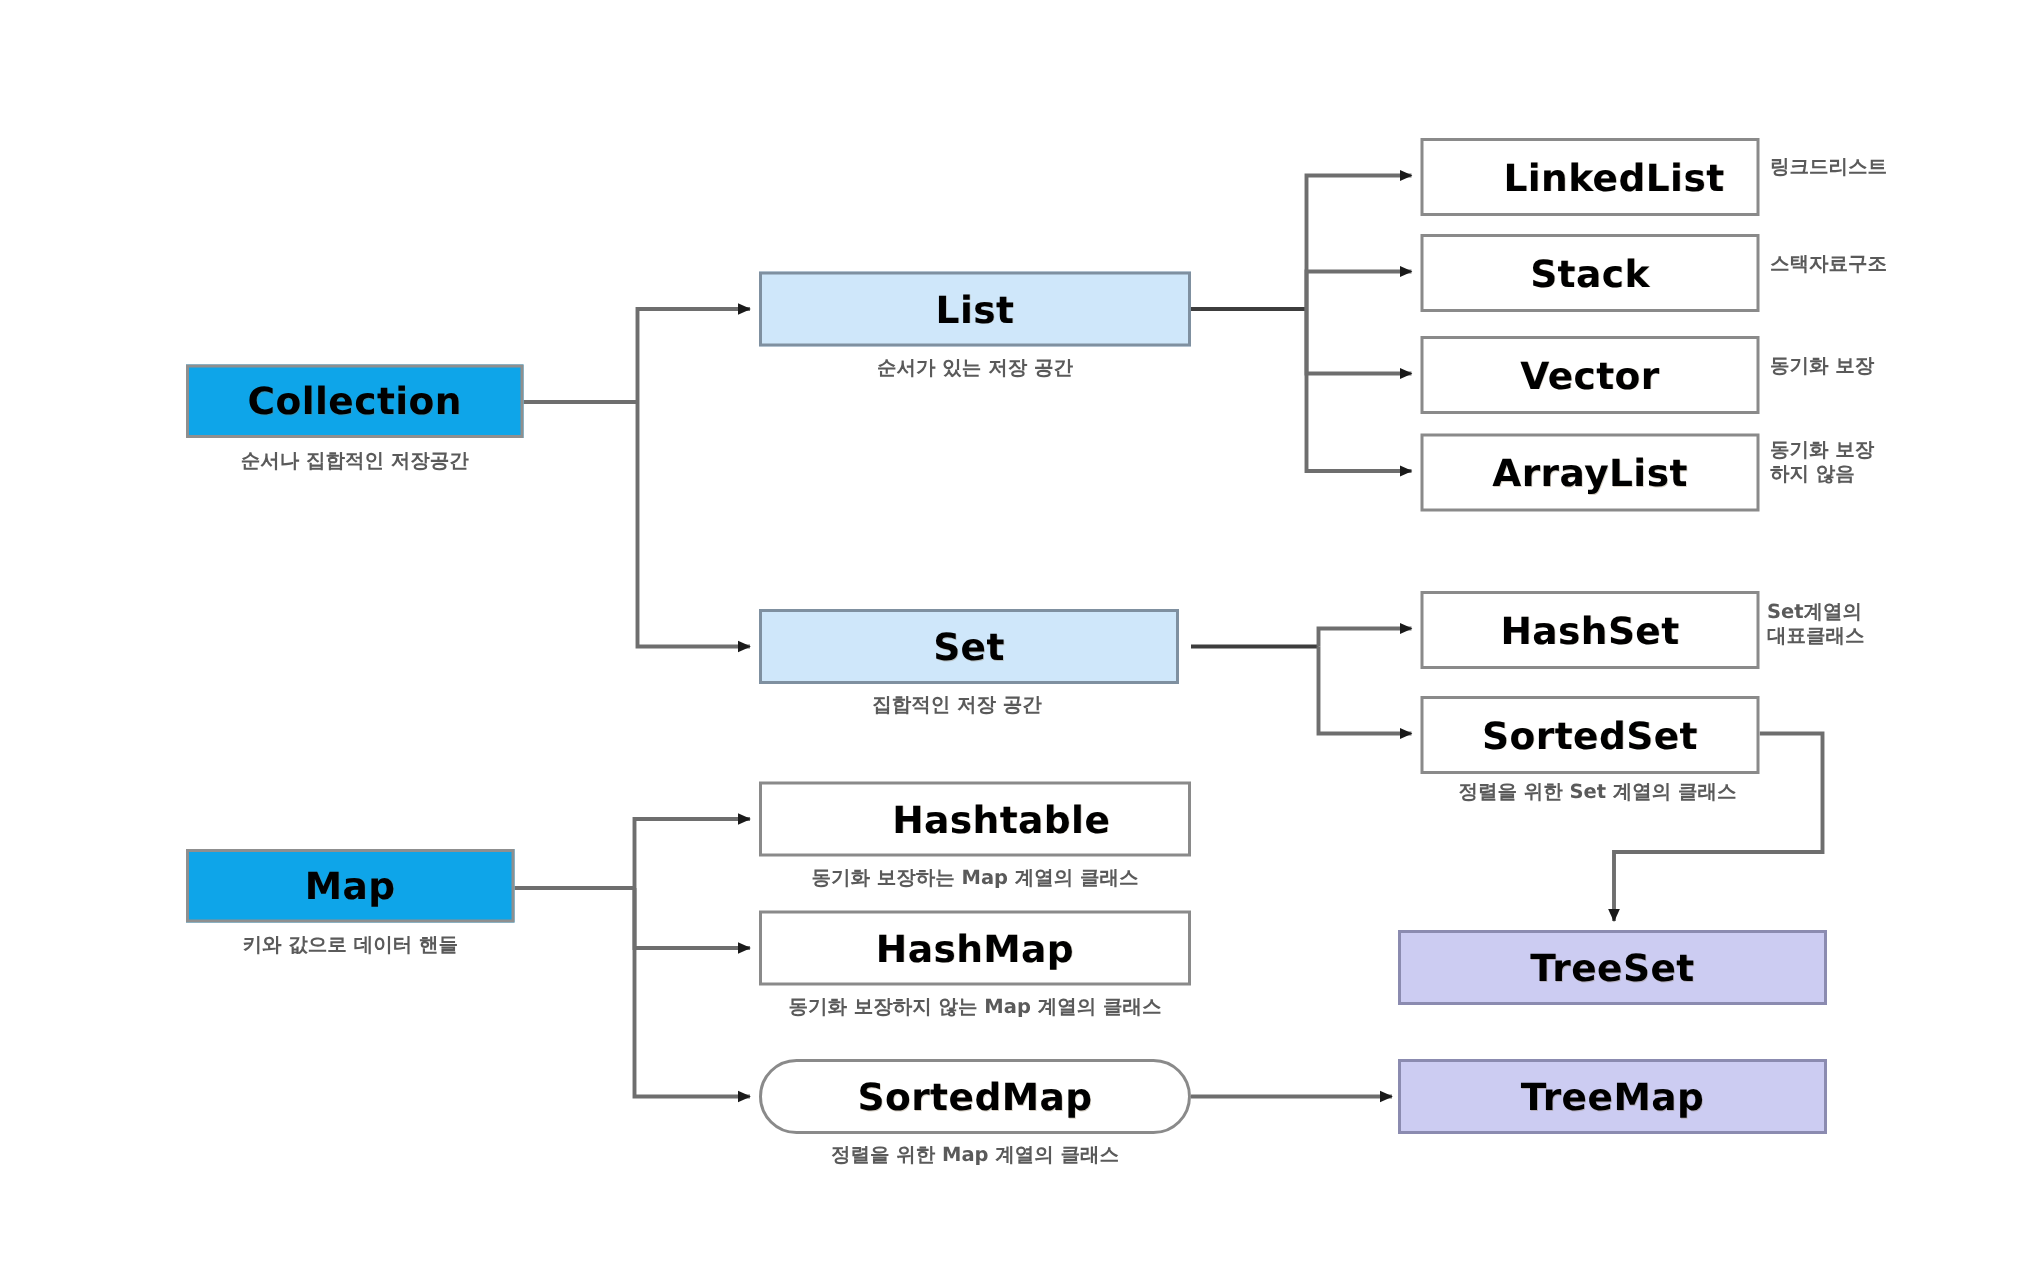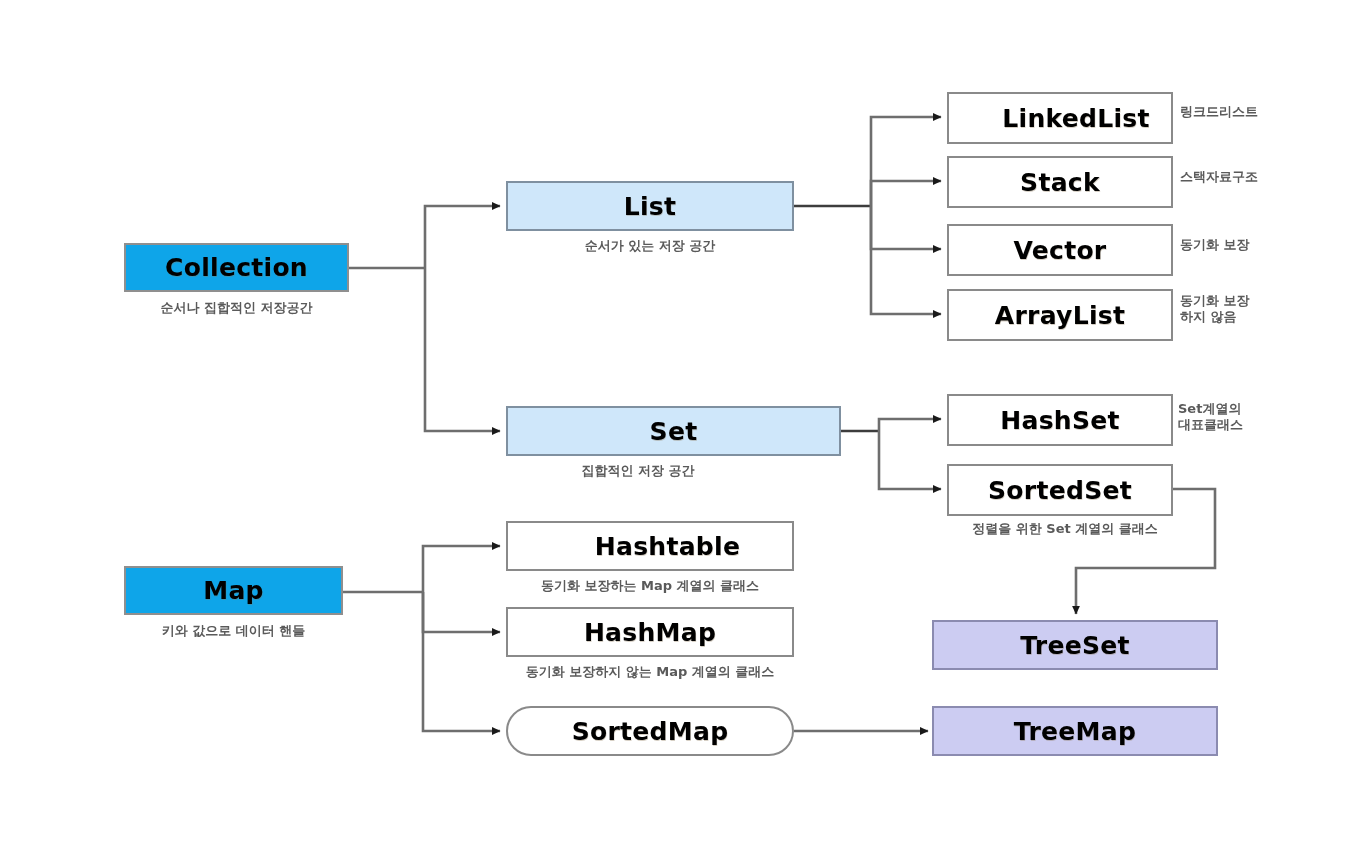--- a/index.html
+++ b/index.html
@@ -91,21 +91,21 @@
   <div class="node gray" style="left:124px;top:243px;width:225px;height:49px;font-size:25px;">
     <span>Collection</span>
   </div>
   <div class="caption" style="left:124px;top:300px;width:225px;font-size:13px;">순서나 집합적인 저장공간</div>
 
   <div class="node blue" style="left:506px;top:181px;width:288px;height:50px;font-size:25px;">
     <span>List</span>
   </div>
   <div class="caption" style="left:506px;top:238px;width:288px;font-size:13px;">순서가 있는 저장 공간</div>
 
-  <div class="node blue" style="left:506px;top:406px;width:335px;height:50px;font-size:25px;">
+  <div class="node blue" style="left:506px;top:406px;width:280px;height:50px;font-size:25px;">
     <span>Set</span>
   </div>
   <div class="caption" style="left:494px;top:463px;width:288px;font-size:13px;">집합적인 저장 공간</div>
 
   <div class="node" style="left:947px;top:92px;width:226px;height:52px;font-size:25px;padding-left:32px;">
     <span>LinkedList</span>
   </div>
   <div class="caption side" style="left:1180px;top:104px;width:150px;font-size:13px;">링크드리스트</div>
 
   <div class="node" style="left:947px;top:156px;width:226px;height:52px;font-size:25px;">
@@ -146,20 +146,21 @@
   <div class="caption" style="left:490px;top:578px;width:320px;font-size:13px;">동기화 보장하는 Map 계열의 클래스</div>
 
   <div class="node" style="left:506px;top:607px;width:288px;height:50px;font-size:25px;">
     <span>HashMap</span>
   </div>
   <div class="caption" style="left:480px;top:664px;width:340px;font-size:13px;">동기화 보장하지 않는 Map 계열의 클래스</div>
 
   <div class="node" style="left:506px;top:706px;width:288px;height:50px;font-size:25px;border-radius:25px;">
     <span>SortedMap</span>
   </div>
+  <div class="caption" style="left:490px;top:763px;width:320px;font-size:13px;">정렬을 위한 Map 계열의 클래스</div>
 
   <div class="node purple" style="left:932px;top:620px;width:286px;height:50px;font-size:25px;">
     <span>TreeSet</span>
   </div>
 
   <div class="node purple" style="left:932px;top:706px;width:286px;height:50px;font-size:25px;">
     <span>TreeMap</span>
   </div>
 
 </div>

